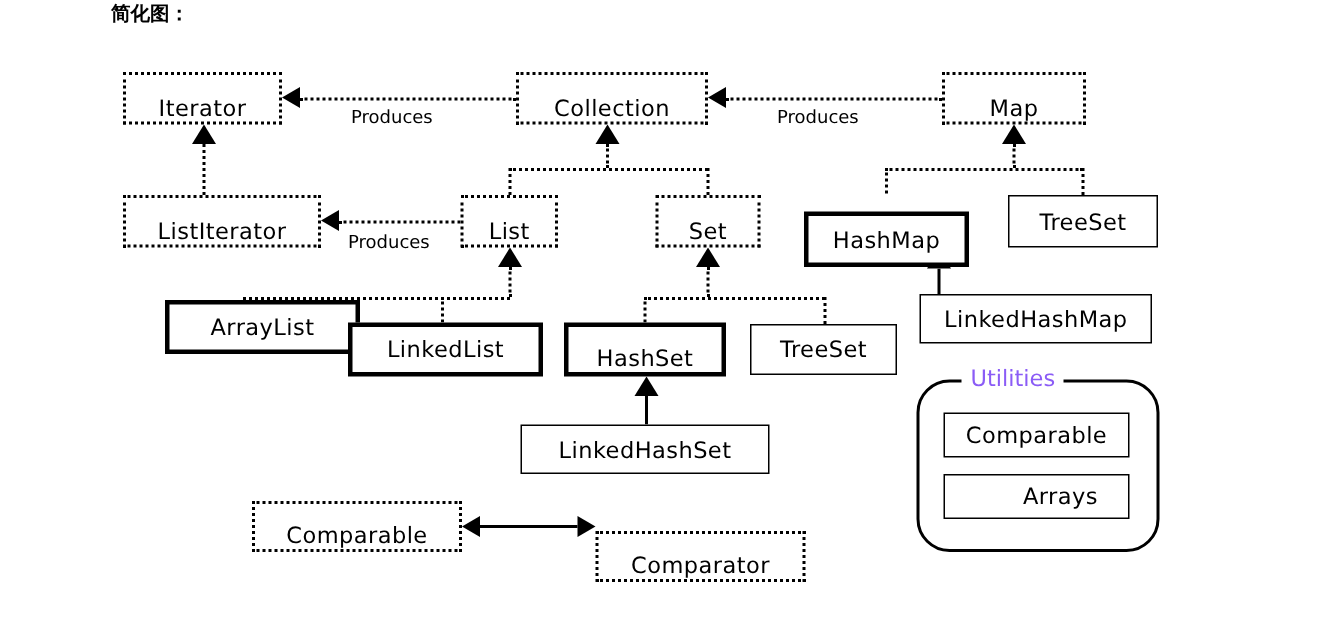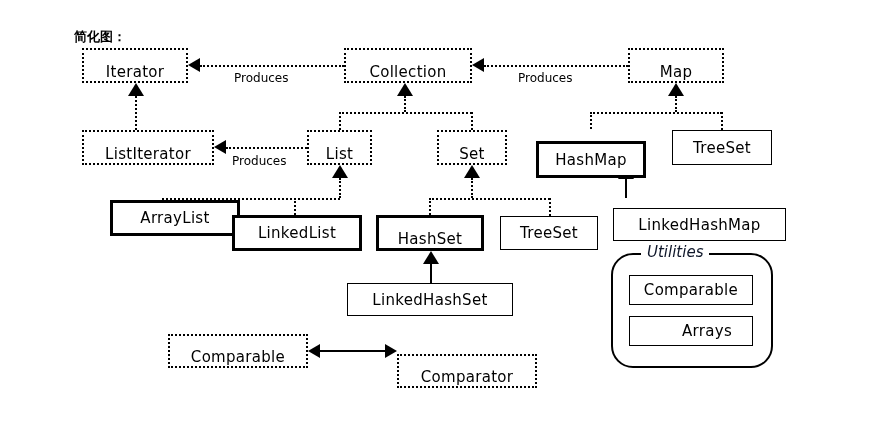--- a/index.html
+++ b/index.html
@@ -18,21 +18,20 @@
   
   #heading {
     position: absolute;
     left: 74px;
     top: 0px;
     font-family: "DejaVu Sans", sans-serif;
     font-size: 13px;
     font-weight: bold;
     color: #000000;
     white-space: nowrap;
-    margin-top: 28px;
   }
   
   .node {
     position: absolute;
     box-sizing: border-box;
     display: flex;
     align-items: center;
     justify-content: center;
     background: #ffffff;
     color: #000000;
@@ -62,24 +61,23 @@
     border-radius: 22px;
     background: #ffffff;
     z-index: 3;
   }
   #utilities-label {
     position: absolute;
     background: #ffffff;
     padding: 0 6px;
     font-family: "DejaVu Sans", sans-serif;
     font-size: 15px;
-    color: #0f172a;
-    white-space: nowrap;
-    z-index: 6;
-    font-style: italic;
+    color: #8b5cf6;
+    white-space: nowrap;
+    z-index: 6;
   }
 
   
   .ln {
     position: absolute;
     z-index: 2;
   }
   .ln.v-dot {           
     border-left: 2px dotted #000000;
     width: 0;
@@ -233,21 +231,21 @@
       </div>
       <div class="node cls-bold" style="left: 232px; top: 215px; width: 130px; height: 36px;">
         <span class="lbl">LinkedList</span>
       </div>
       <div class="node cls-bold" style="left: 376px; top: 215px; width: 108px; height: 36px; align-items: flex-end;">
         <span class="lbl">HashSet</span>
       </div>
       <div class="node cls" style="left: 500px; top: 216px; width: 98px; height: 34px;">
         <span class="lbl">TreeSet</span>
       </div>
-      <div class="node cls" style="left: 613px; top: 208px; width: 173px; height: 33px;">
+      <div class="node cls" style="left: 613px; top: 196px; width: 155px; height: 33px;">
         <span class="lbl">LinkedHashMap</span>
       </div>
       <div class="node cls" style="left: 347px; top: 283px; width: 166px; height: 33px;">
         <span class="lbl">LinkedHashSet</span>
       </div>
       <div class="node iface" style="left: 168px; top: 334px; width: 140px; height: 34px;">
         <span class="lbl">Comparable</span>
       </div>
       <div class="node iface" style="left: 397px; top: 334px; width: 140px; height: 34px; margin-top: 20px;">
         <span class="lbl">Comparator</span>

